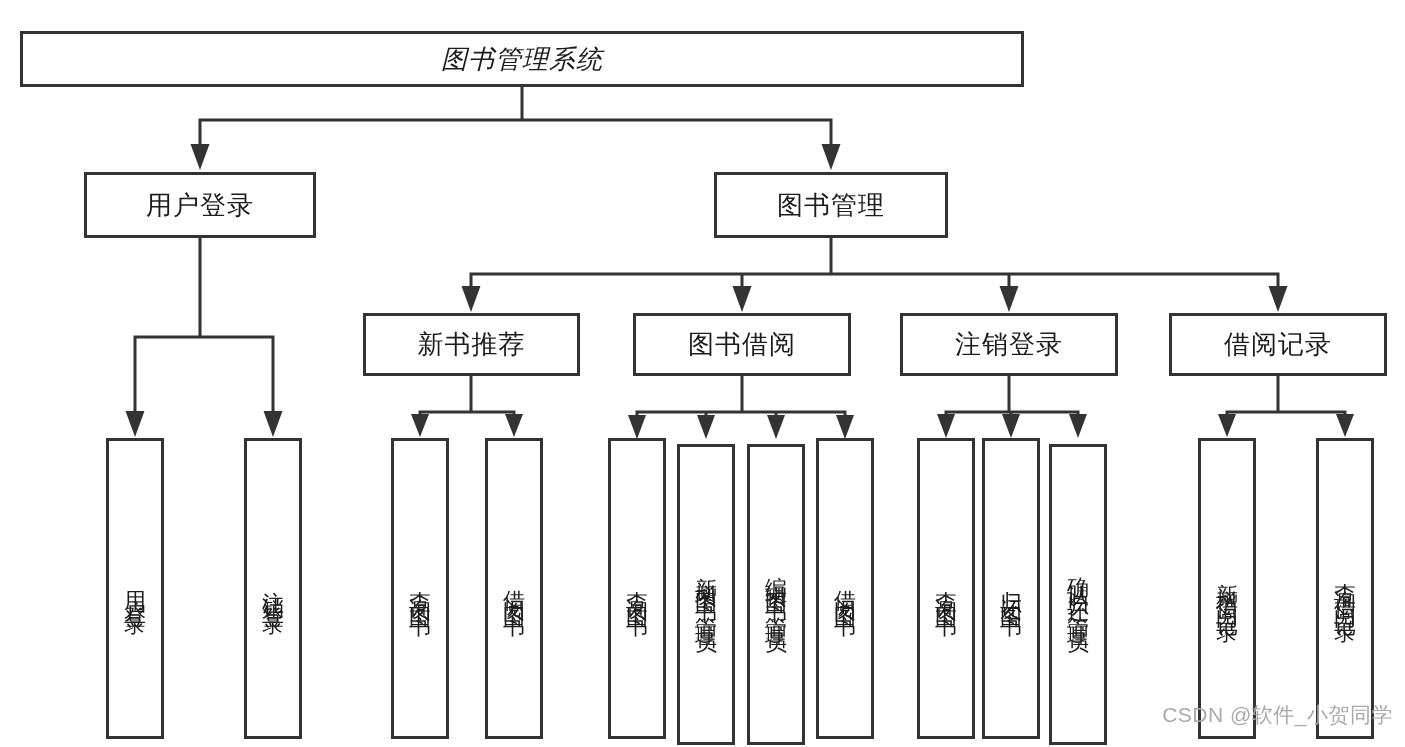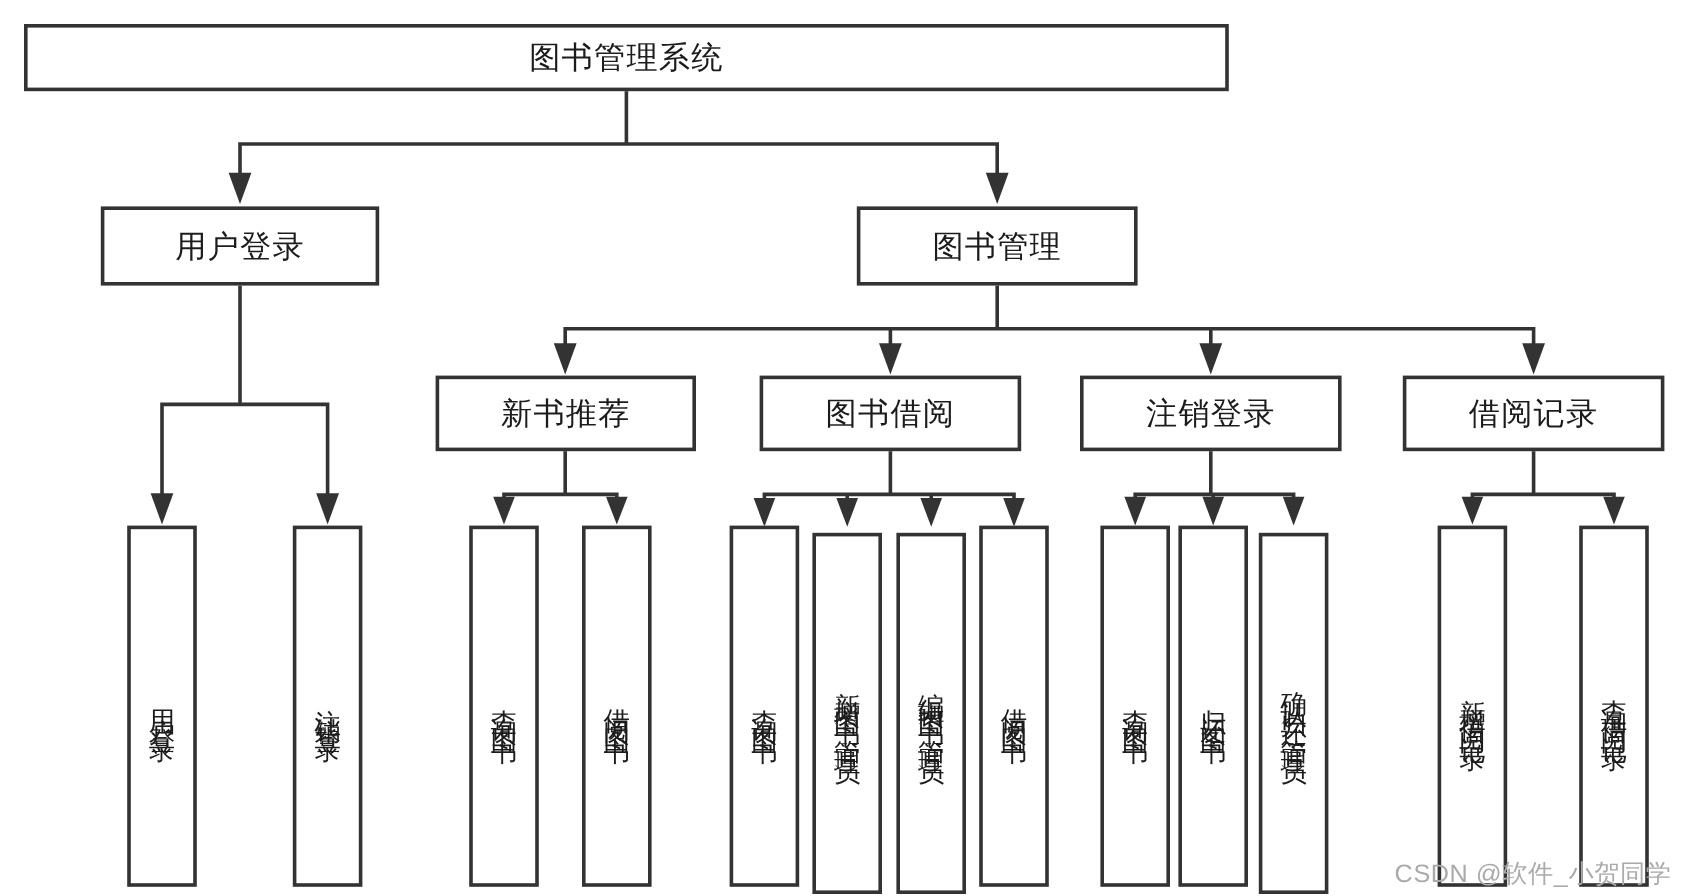--- a/index.html
+++ b/index.html
@@ -62,21 +62,21 @@
     text-orientation: mixed;
     font-size: 22px;
     letter-spacing: 8px;
     line-height: 1;
     color: var(--text);
     white-space: nowrap;
   }
   .watermark {
     position: absolute;
     right: 12px;
-    bottom: 5px;
+    bottom: 18px;
     font-size: 21px;
     letter-spacing: 0.5px;
     color: var(--watermark);
     z-index: 5;
     white-space: nowrap;
   }
 </style>
 </head>
 <body>
 
@@ -125,21 +125,21 @@
       <polygon points="1069,414 1087,414 1078,438"></polygon>
     </g>
 
     <g>
       <path d="M1278,376 V412 M1227,412 H1345 M1227,412 V415 M1345,412 V415"></path>
       <polygon points="1218,414 1236,414 1227,437"></polygon>
       <polygon points="1336,414 1354,414 1345,437"></polygon>
     </g>
   </svg>
 
-  <div class="node" style="left:20px; top:20px; width:1004px; height:56px;">图书管理系统</div>
+  <div class="node" style="left:20px; top:31px; width:1004px; height:56px;font-style:italic;">图书管理系统</div>
 
   <div class="node" style="left:84px; top:172px; width:232px; height:66px;">用户登录</div>
   <div class="node" style="left:714px; top:172px; width:234px; height:66px;text-align:center;">图书管理</div>
 
   <div class="node" style="left:633px; top:313px; width:218px; height:63px;">图书借阅</div>
   <div class="node" style="left:363px; top:313px; width:217px; height:63px;">新书推荐</div>
   <div class="node" style="left:900px; top:313px; width:218px; height:63px;">注销登录</div>
   <div class="node" style="left:1169px; top:313px; width:218px; height:63px;">借阅记录</div>
 
   <div class="leaf" style="left:106px;">

